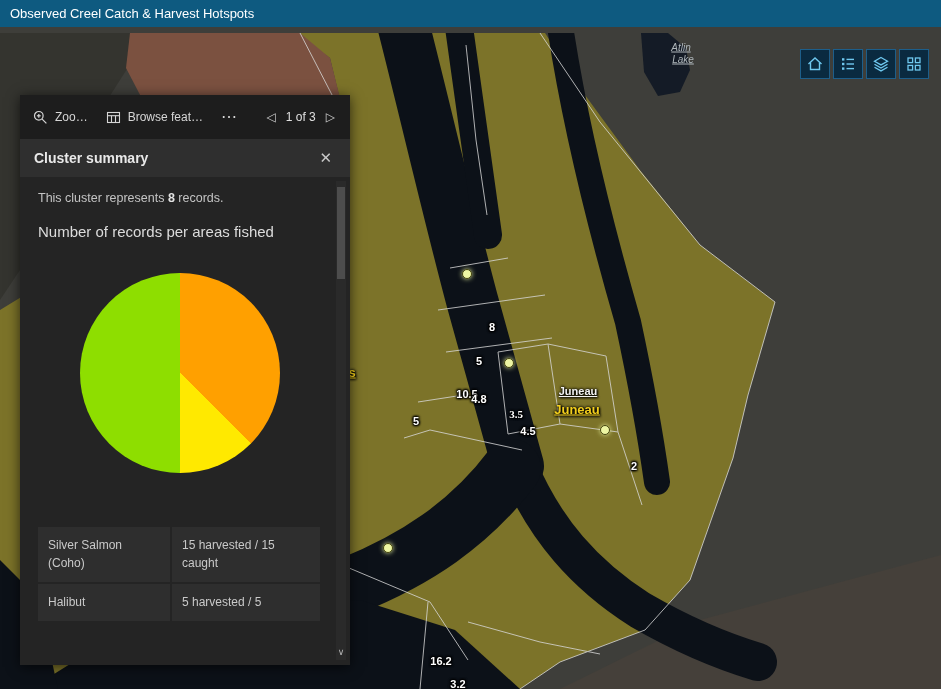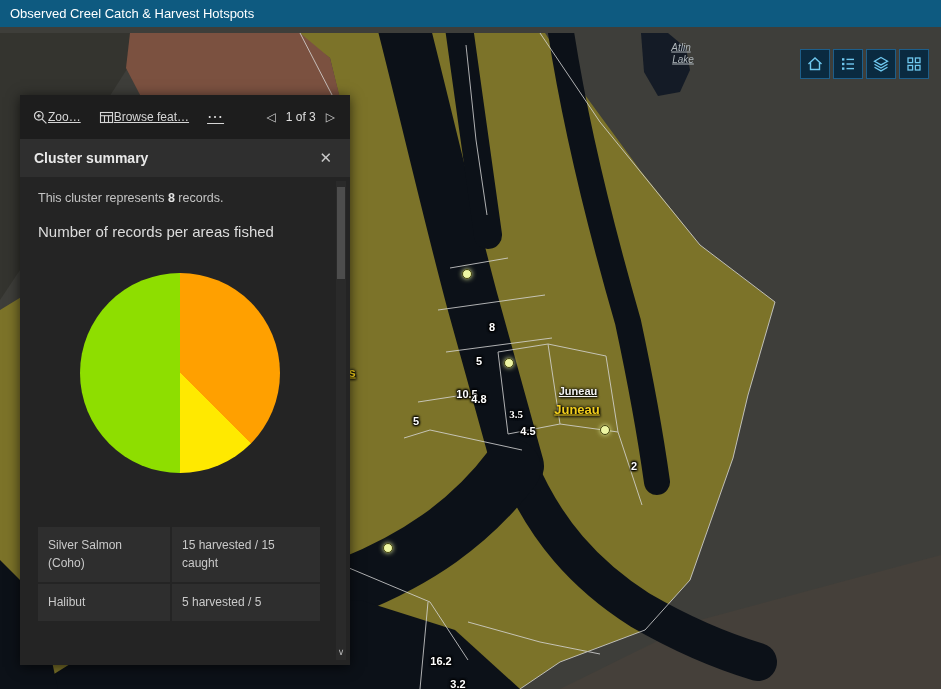--- a/index.html
+++ b/index.html
@@ -13,21 +13,21 @@
   .map-dot{position:absolute;width:8px;height:8px;border-radius:50%;background:#edf6a3;border:1px solid #44440f;transform:translate(-50%,-50%);box-shadow:0 0 5px rgba(237,246,163,.9);}
   .map-label{position:absolute;transform:translate(-50%,-50%);font-size:11px;white-space:nowrap;text-decoration:underline;}
   .place-italic{font-style:italic;color:#aeb6ba;font-size:10px;}
   .place-white{color:#f2f2f2;font-weight:bold;text-shadow:0 0 3px #000,0 0 3px #000,1px 1px 2px #000;}
   .place-yellow{color:#f3cf1c;font-weight:bold;font-size:13px;text-shadow:0 0 3px #000,0 0 3px #000,1px 1px 2px #000;}
   .map-tools{position:absolute;top:16px;right:12px;display:flex;gap:3px;}
   .mtool{width:30px;height:30px;background:#0a2a40;border:1px solid #1d5e8a;color:#6fc8ef;display:flex;align-items:center;justify-content:center;padding:0;cursor:pointer;}
   
   .popup{position:absolute;left:20px;top:62px;width:330px;height:570px;background:#242424;box-shadow:0 2px 12px rgba(0,0,0,.65);display:flex;flex-direction:column;overflow:hidden;}
   .popup-toolbar{height:44px;flex:none;display:flex;align-items:center;background:#1d1d1d;color:#d6d6d6;padding:0 4px;}
-  .tb-btn{display:flex;align-items:center;background:none;border:none;color:#d6d6d6;font-size:12px;padding:0 9px;height:100%;cursor:pointer;font-family:inherit;white-space:nowrap;text-decoration:underline;}
+  .tb-btn{display:flex;align-items:center;gap:7px;background:none;border:none;color:#d6d6d6;font-size:12px;padding:0 9px;height:100%;cursor:pointer;font-family:inherit;white-space:nowrap;}
   .tb-btn svg{flex:none;}
   .ellipsis{font-size:16px;letter-spacing:1px;line-height:10px;}
   .pager{margin-left:auto;display:flex;align-items:center;gap:7px;font-size:12px;padding-right:8px;color:#e0e0e0;}
   .pg-btn{background:none;border:none;color:#cfcfcf;font-size:12px;padding:2px 3px;cursor:pointer;font-family:inherit;}
   .popup-header{height:38px;flex:none;background:#2f2f2f;display:flex;align-items:center;padding:0 14px;color:#e9e9e9;font-size:14px;font-weight:bold;}
   .close-btn{margin-left:auto;background:none;border:none;color:#c9c9c9;font-size:15px;cursor:pointer;padding:2px 4px;font-family:inherit;}
   .popup-content{flex:1;padding:12px 30px 4px 18px;color:#c6c6c6;overflow:hidden;position:relative;}
   .summary{font-size:12.5px;margin:2px 0 16px;color:#c4c4c4;}
   .summary b{color:#e2e2e2;}
   h3.sec{font-size:15px;font-weight:400;color:#dcdcdc;margin:0 0 6px;line-height:1.45;max-width:280px;}

